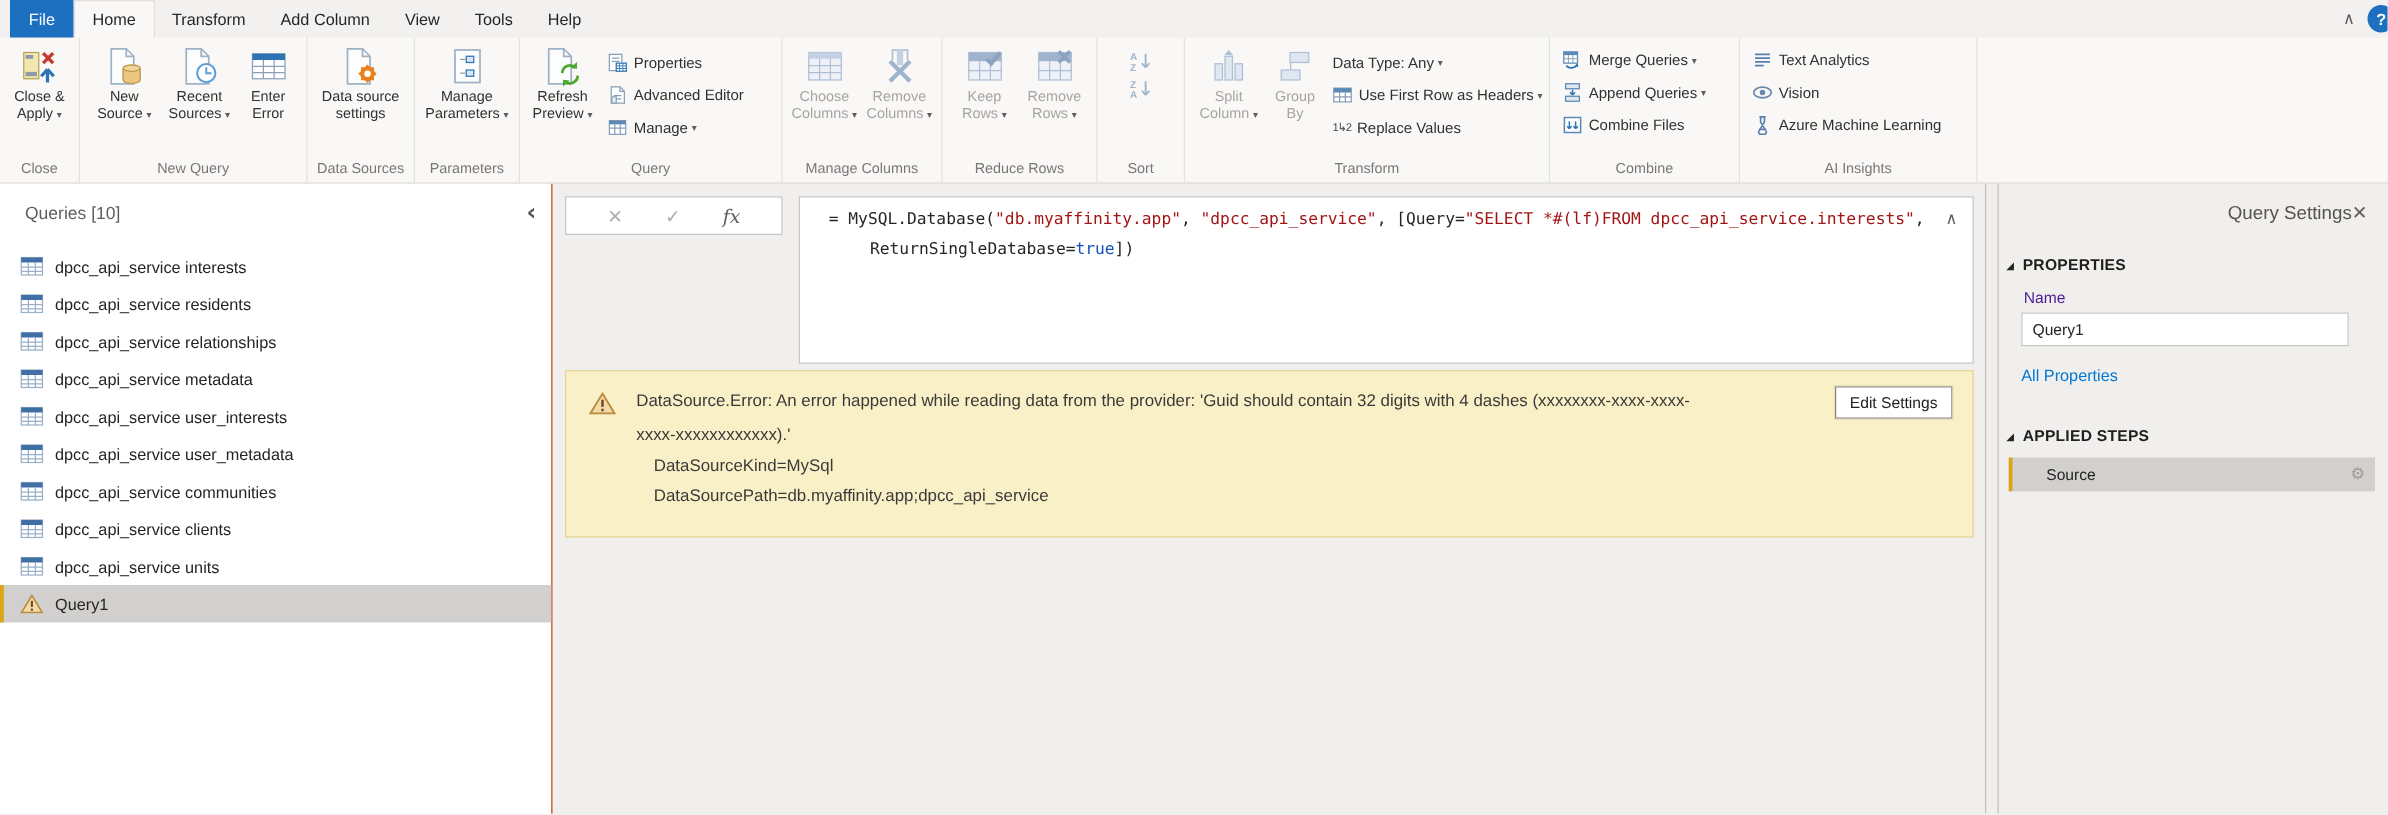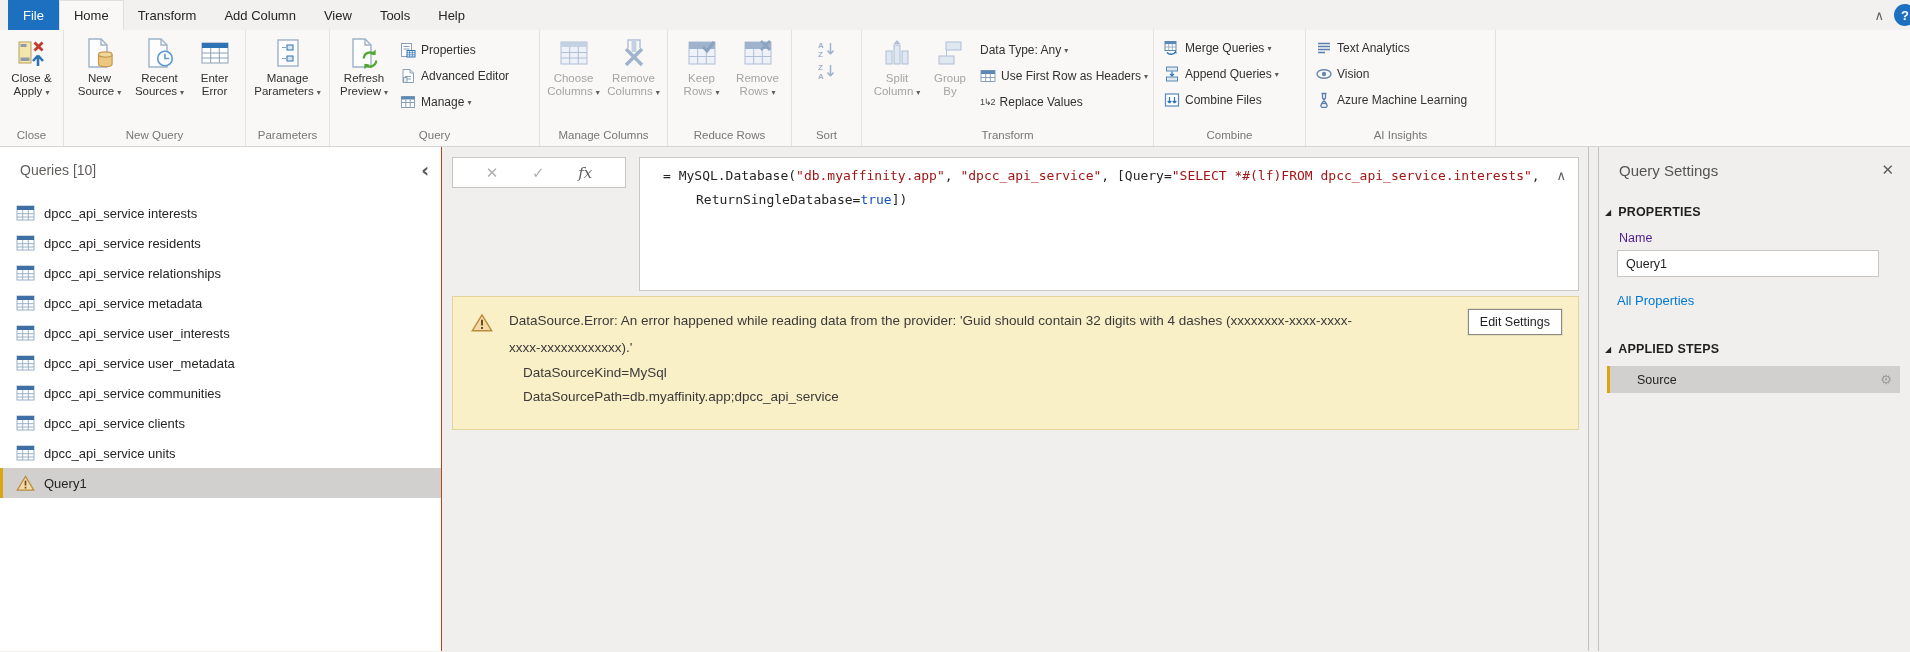--- a/index.html
+++ b/index.html
@@ -65,21 +65,21 @@
   .error-box > svg { width:22px; height:19px; margin:6px 16px 0 4px; flex:0 0 auto; }
   .etext { font-size:13.5px; color:#3b3a39; }
   .emsg { max-width:855px; line-height:27px; }
   .edetails { line-height:24px; margin-top:3px; }
   .edetail { line-height:24px; padding-left:14px; }
   .edit-settings { position:absolute; top:12px; right:16px; background:#fff; border:1px solid #8a8886; outline:1px solid #e8e0b8;
                    font-family:"Liberation Sans",sans-serif; font-size:12.5px; color:#201f1e; padding:5px 11px; }
 
   .gutter { width:9px; background:#f0efed; }
   .settings { width:312px; border-left:1px solid #c3c1bf; background:#f0efed; position:relative; }
-  .sp-titlebar { display:flex; justify-content:space-between; align-items:center; padding:14px 16px 0 20px;gap:12px; }
+  .sp-titlebar { display:flex; justify-content:flex-end; align-items:center; padding:14px 16px 0 20px; }
   .sp-title { font-size:15px; color:#565452; }
   .sp-close { font-family:"DejaVu Sans",sans-serif; font-size:15px; color:#605e5c; }
   .sp-section { display:flex; align-items:center; margin:0 0 0 6px; }
   .sp-section.first { margin-top:26px; }
   .sp-section.second { margin-top:34px; }
   .tri { font-size:8px; color:#252423; margin-right:7px; font-family:"DejaVu Sans",sans-serif; }
   .sp-h { font-size:12.5px; font-weight:bold; color:#201f1e; letter-spacing:.2px; }
   .sp-name-label { font-size:12.5px; color:#4c1d95; margin:12px 0 5px 20px; }
   .name-input { display:block; margin-left:18px; width:262px; height:27px; border:1px solid #c8c6c4; background:#fff;
                 font-family:"Liberation Sans",sans-serif; font-size:12.5px; color:#252423; padding:0 8px; }
@@ -155,20 +155,36 @@
             <rect x="3" y="6" width="26" height="5" fill="#2e74b5"></rect>
             <path d="M3 16h26M3 21h26M11.7 11v15M20.3 11v15" stroke="#8aa0b8" fill="none"></path>
           </svg>
           <div class="bl"><span>Enter</span></div>
           <div class="bl"><span>Error</span></div>
         </div>
       </div>
       <div class="rg-label">New Query</div>
     </div>
 
+    <div class="rgroup" style="width:86px">
+      <div class="rg-content">
+        <div class="bigbtn" style="width:78px">
+          <svg viewBox="0 0 32 32">
+            <path d="M5 2h12l6 6v22H5z" fill="#fdfdfd" stroke="#9eb2c6" stroke-width="1.4"></path>
+            <path d="M17 2v6h6" fill="none" stroke="#9eb2c6" stroke-width="1.4"></path>
+            <rect x="15.8" y="16.8" width="10.4" height="10.4" fill="#e8821e"></rect>
+            <rect x="15.8" y="16.8" width="10.4" height="10.4" fill="#e8821e" transform="rotate(45 21 22)"></rect>
+            <circle cx="21" cy="22" r="2.6" fill="#fff"></circle>
+          </svg>
+          <div class="bl"><span>Data source</span></div>
+          <div class="bl"><span>settings</span></div>
+        </div>
+      </div>
+      <div class="rg-label">Data Sources</div>
+    </div>
 
     <div class="rgroup" style="width:84px">
       <div class="rg-content">
         <div class="bigbtn" style="width:76px">
           <svg viewBox="0 0 32 32">
             <rect x="6" y="3" width="20" height="26" fill="#fdfdfd" stroke="#9eb2c6" stroke-width="1.4"></rect>
             <rect x="15" y="8" width="6" height="5" fill="#dce6f2" stroke="#2e74b5"></rect>
             <rect x="15" y="19" width="6" height="5" fill="#dce6f2" stroke="#2e74b5"></rect>
             <path d="M10 10.5h4M10 21.5h4" stroke="#8aa0b8"></path>
           </svg>

